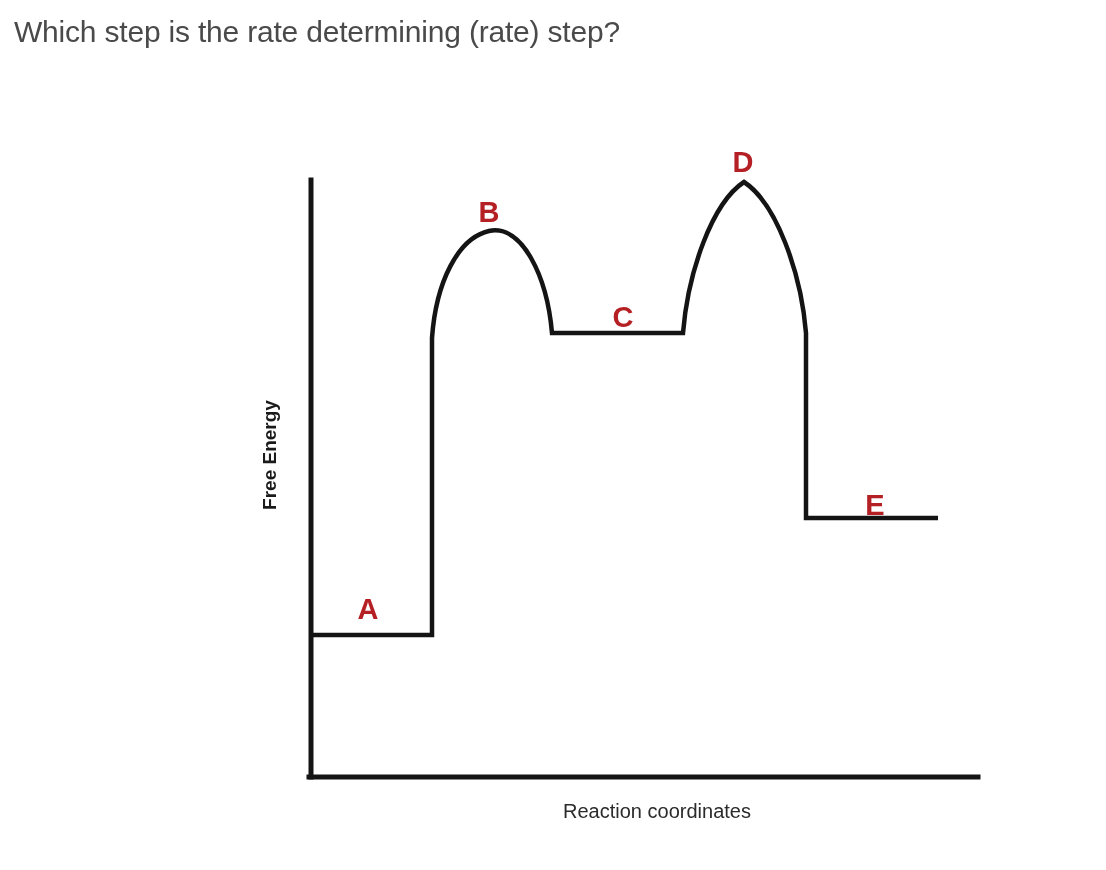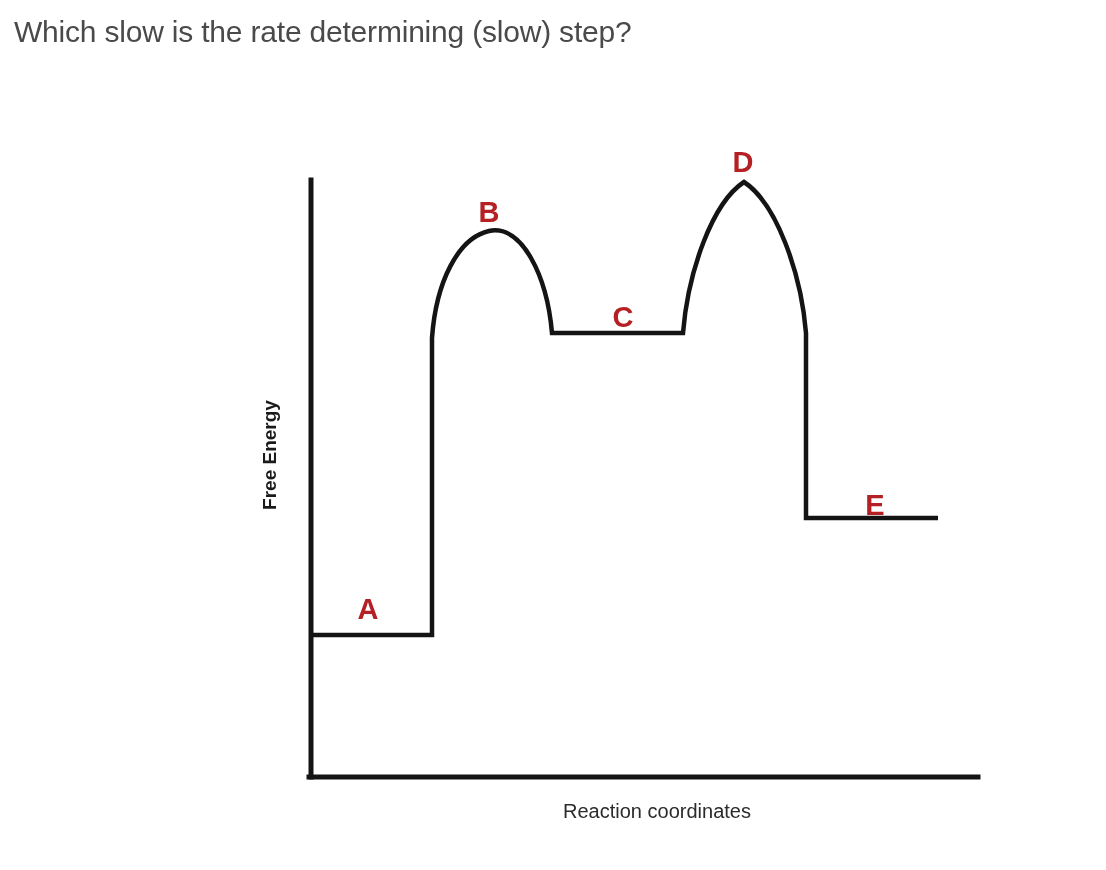--- a/index.html
+++ b/index.html
@@ -54,21 +54,21 @@
   .step-label {
     font-family: "Liberation Sans", sans-serif;
     font-size: 29px;
     font-weight: bold;
     text-anchor: middle;
   }
 </style>
 </head>
 <body>
 
-<div id="question-title">Which slow is the rate determining (slow) step?</div>
+<div id="question-title">Which step is the rate determining (rate) step?</div>
 
 <div id="diagram-wrap">
   <svg id="energy-diagram-svg" viewBox="0 0 1106 870">
 
     <line x1="311" y1="180" x2="311" y2="777" stroke="#141414" stroke-width="5" stroke-linecap="square"></line>
 
     <line x1="309" y1="777" x2="978" y2="777" stroke="#141414" stroke-width="5" stroke-linecap="square"></line>
 
     <path d="M 311 635
              L 432 635

